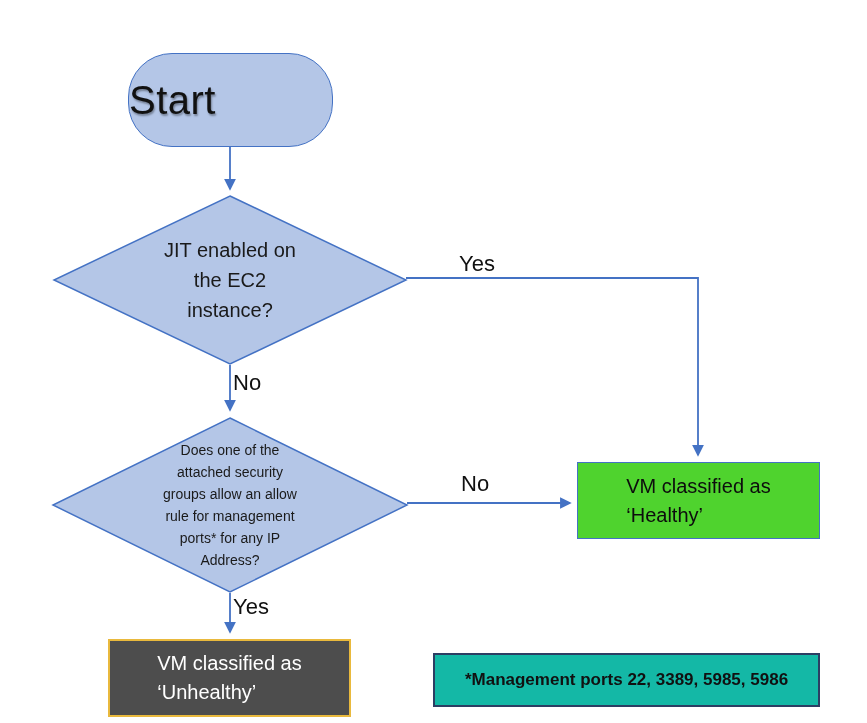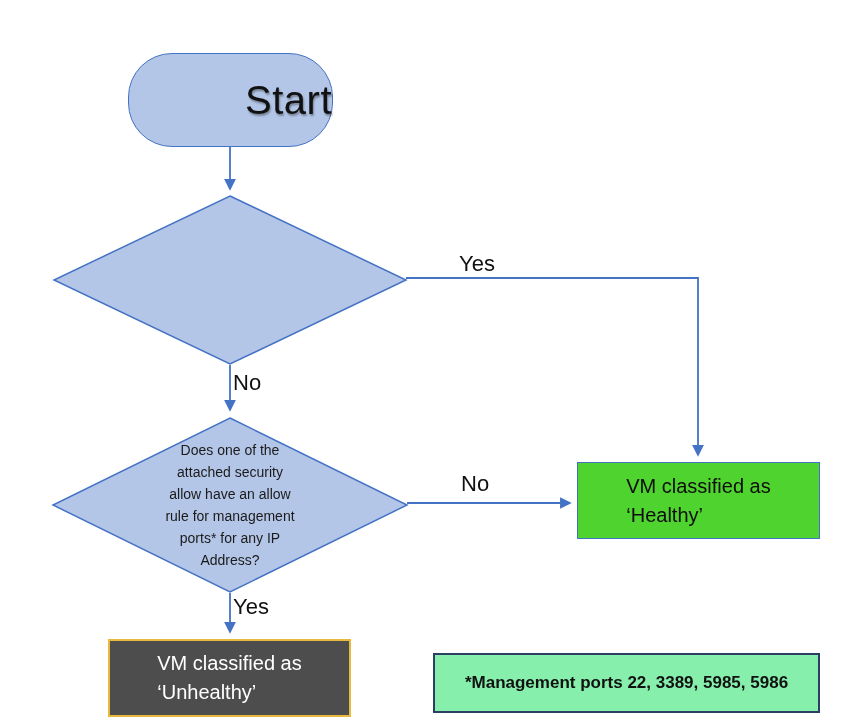--- a/index.html
+++ b/index.html
@@ -5,21 +5,21 @@
   html,body{margin:0;padding:0;background:#fff;}
   .canvas{
     position:relative;width:867px;height:723px;background:#ffffff;overflow:hidden;
     font-family:"Liberation Sans",sans-serif;color:#111;
   }
   .layer{position:absolute;left:0;top:0;width:867px;height:723px;}
   .node-text{position:absolute;white-space:pre-line;text-align:center;color:#1a1a1a;}
   .start{
     position:absolute;left:128px;top:53px;width:205px;height:94px;
     background:#b4c6e7;border:1.6px solid #4472c4;border-radius:44px;
-    display:flex;align-items:center;justify-content:flex-end;box-sizing:border-box;
+    display:flex;align-items:center;justify-content:flex-start;box-sizing:border-box;
   }
   .start span{font-size:40px;letter-spacing:.5px;text-shadow:1px 2px 2px rgba(0,0,0,.35);}
   .d1-text{left:130px;top:235px;width:200px;font-size:20px;line-height:30px;}
   .d2-text{left:120px;top:439px;width:220px;font-size:14px;line-height:22px;}
   .edge-label{position:absolute;font-size:22px;color:#111;text-align:center;}
   .lbl-yes1{left:459px;top:251px;}
   .lbl-no1{left:233px;top:370px;}
   .lbl-no2{left:461px;top:471px;}
   .lbl-yes2{left:233px;top:594px;}
   .box{
@@ -30,22 +30,22 @@
     left:577px;top:462px;width:243px;height:77px;
     background:#4fd32e;border:1.6px solid #4472c4;
     font-size:20px;line-height:29px;color:#0d0d0d;
   }
   .unhealthy{
     left:108px;top:639px;width:243px;height:78px;
     background:#4d4d4d;border:2.5px solid #e9b93d;
     font-size:20px;line-height:29px;color:#ffffff;
   }
   .note{
-    left:433px;top:653px;width:387px;height:60px;
-    background:#86efac;border:2px solid #2c3e63;
+    left:433px;top:653px;width:387px;height:54px;
+    background:#14b8a6;border:2px solid #2c3e63;
     font-size:17px;font-weight:700;color:#111;
   }
 </style>
 </head>
 <body>
 
 <div class="canvas">
 
   <svg class="layer" viewBox="0 0 867 723">
     <defs>
@@ -61,23 +61,26 @@
     <path d="M230 593 V632" fill="none" stroke="#4472c4" stroke-width="1.8" marker-end="url(#arrow)"></path>
 
     <polygon points="230,196 406,280 230,364 54,280" fill="#b4c6e7" stroke="#4472c4" stroke-width="1.5"></polygon>
     <polygon points="230,418 407,505 230,592 53,505" fill="#b4c6e7" stroke="#4472c4" stroke-width="1.5"></polygon>
   </svg>
 
   <div class="start">
     <span>Start</span>
   </div>
 
+  <div class="node-text d1-text">JIT enabled on
+the EC2
+instance?</div>
   <div class="node-text d2-text">Does one of the
 attached security
-allow have an allow
+groups allow an allow
 rule for management
 ports* for any IP
 Address?</div>
 
   <div class="edge-label lbl-yes1">Yes</div>
   <div class="edge-label lbl-no1">No</div>
   <div class="edge-label lbl-no2">No</div>
   <div class="edge-label lbl-yes2">Yes</div>
 
   <div class="box healthy">VM classified as

